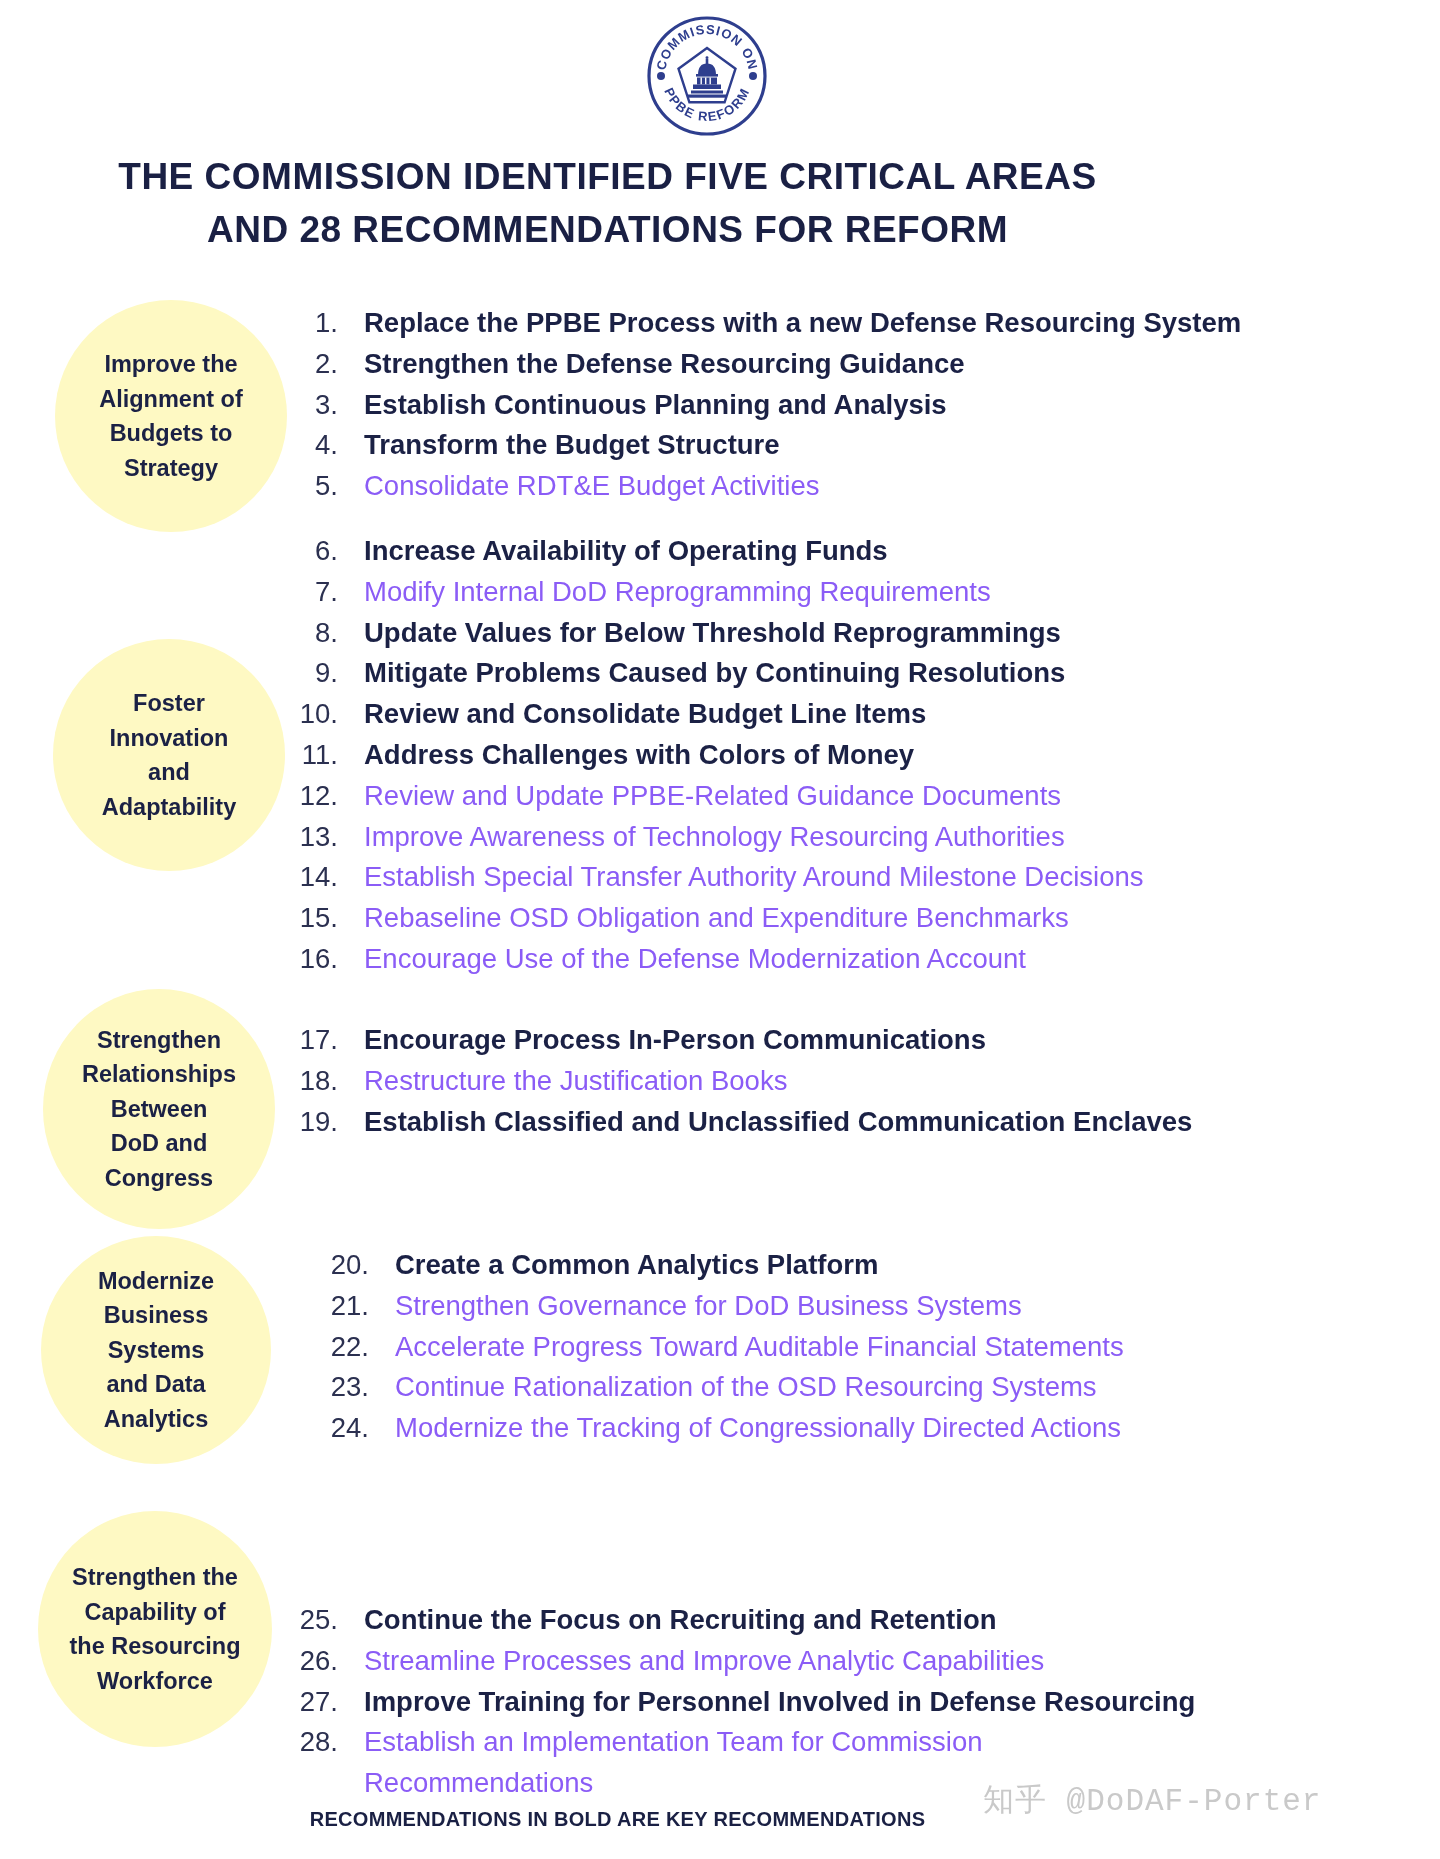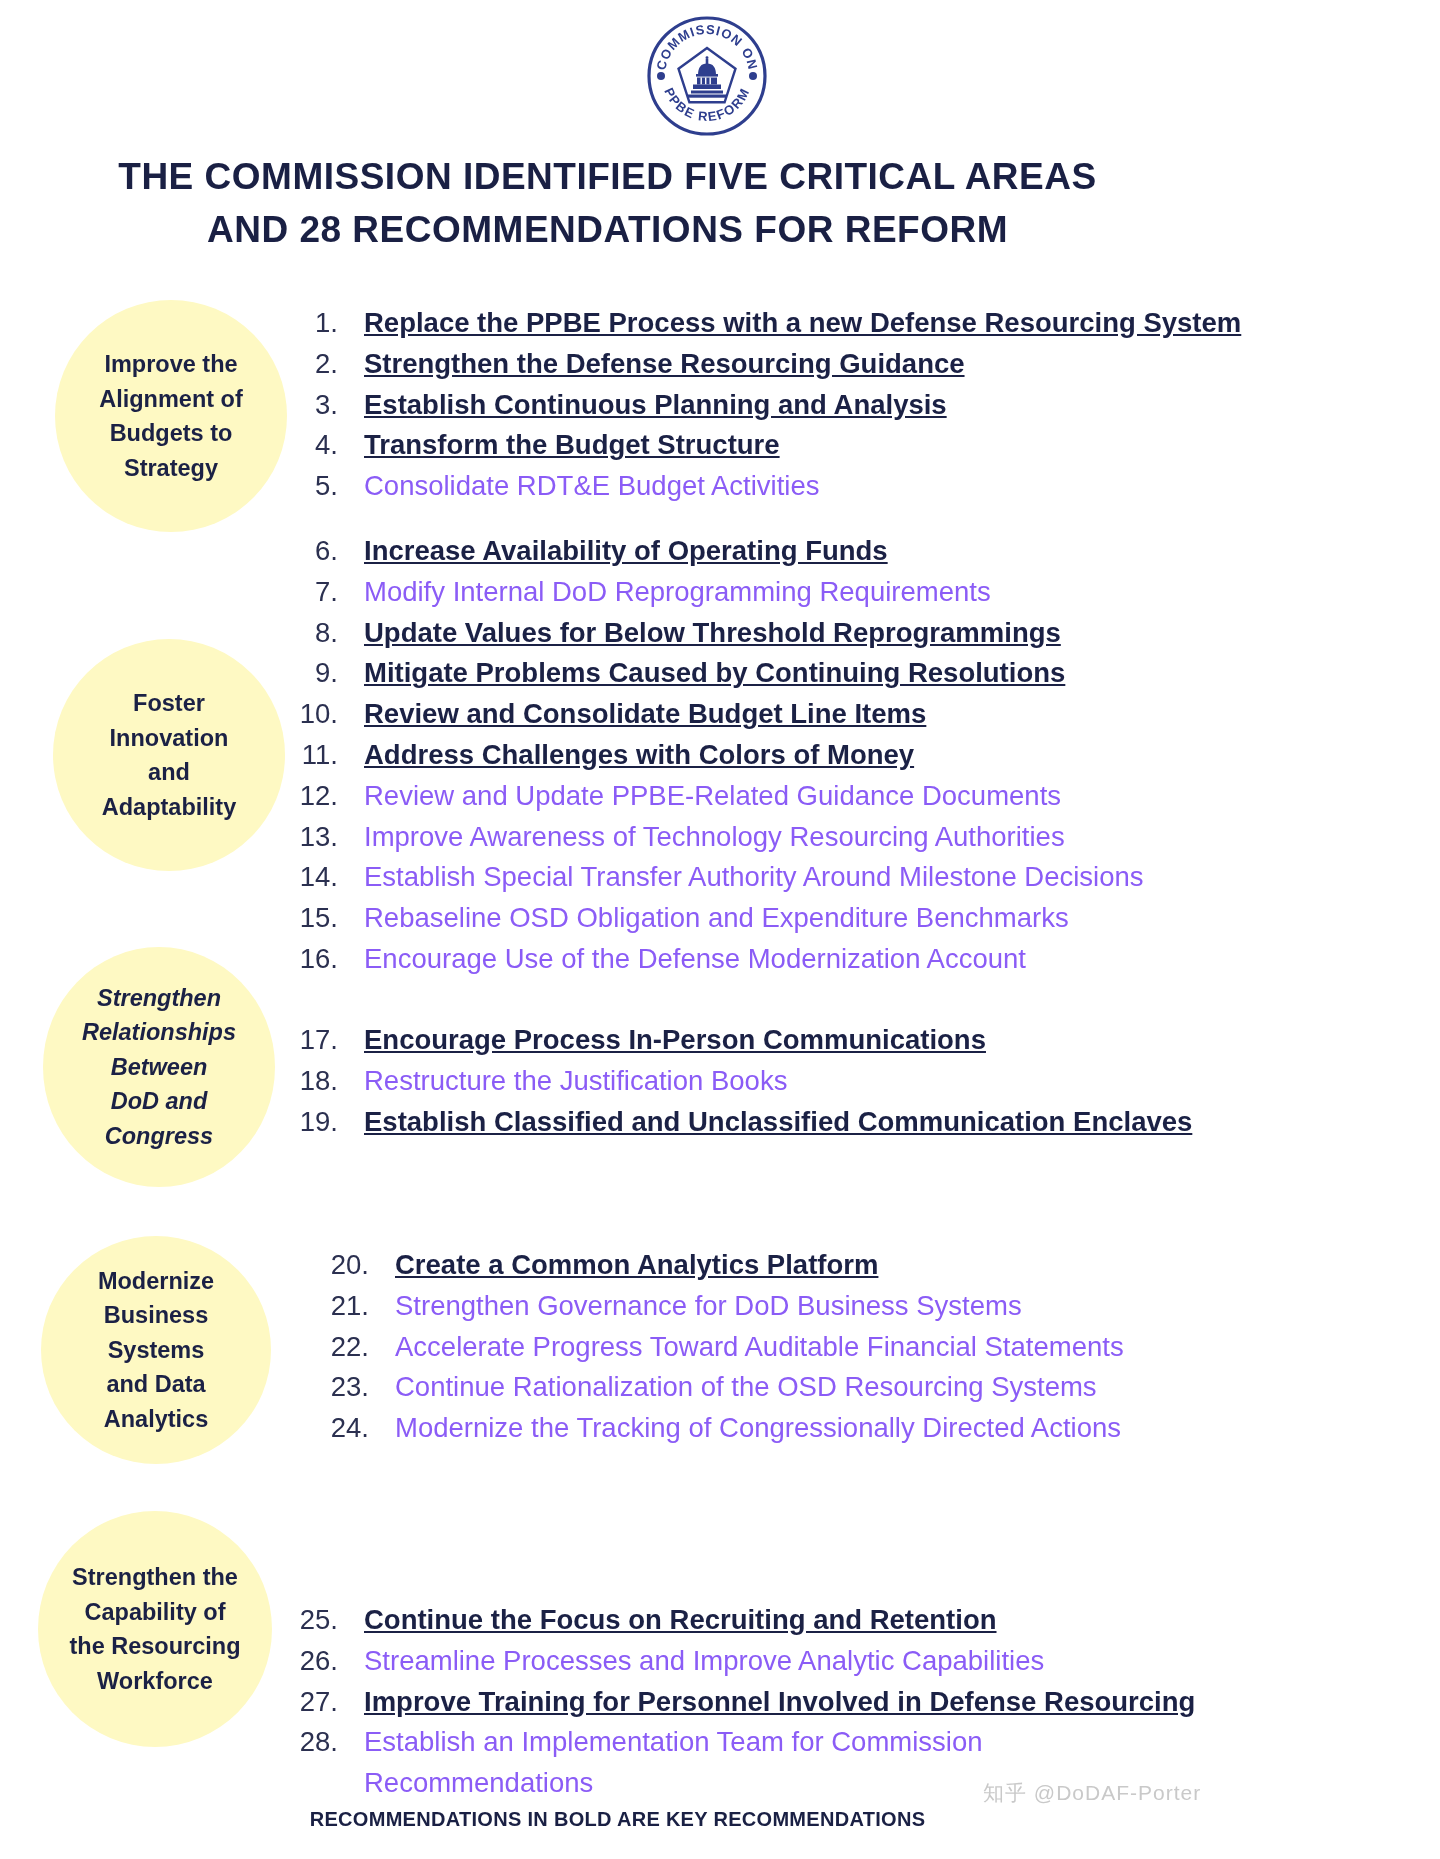--- a/index.html
+++ b/index.html
@@ -17,42 +17,42 @@
   }
   
   .bubble{
     position:absolute;border-radius:50%;background:#fef9c3;
     display:flex;align-items:center;justify-content:center;text-align:center;
     font-weight:700;font-size:23.5px;line-height:34.5px;color:#1b2145;
     white-space:pre-line;
   }
   .bubble-1{left:55px;top:300px;width:232px;height:232px;}
   .bubble-2{left:53px;top:639px;width:232px;height:232px;}
-  .bubble-3{left:43px;top:947px;width:232px;height:240px;font-style:italic;}
+  .bubble-3{left:43px;top:989px;width:232px;height:240px;}
   .bubble-4{left:41px;top:1236px;width:230px;height:228px;}
   .bubble-5{left:38px;top:1511px;width:234px;height:236px;}
   
   .group{position:absolute;left:292px;width:940px;}
   .group-1{top:303px;}
   .group-2{top:531px;}
   .group-3{top:1020px;}
   .group-4{top:1245px;margin-left:31px;}
   .group-5{top:1600px;}
   .row{display:flex;align-items:flex-start;line-height:40.8px;font-size:27.5px;}
   .num{flex:0 0 46px;text-align:right;white-space:pre;font-weight:400;color:#2b3050;}
   .txt{margin-left:26px;white-space:pre;font-weight:400;color:#8b5cf6;}
-  .txt.key{font-weight:700;color:#1b2145;text-decoration:underline;}
+  .txt.key{font-weight:700;color:#1b2145;}
   
   .footer{
     position:absolute;left:0;top:1808px;width:1235px;text-align:center;
     font-size:20px;font-weight:800;letter-spacing:.3px;color:#1a2044;
   }
   .watermark{
-    position:absolute;left:983px;top:1779px;font-size:21px;letter-spacing:1px;
-    color:#c9c9c9;font-weight:400;white-space:nowrap;
+    position:absolute;left:983px;top:1779px;font-size:31px;letter-spacing:1px;
+    color:#c9c9c9;font-weight:400;white-space:nowrap;font-family:Liberation Mono, monospace;
   }
 </style>
 </head>
 <body>
 
 <div class="page">
 
   <div class="logo">
     <svg viewBox="0 0 124 124" width="124" height="124">
       <circle cx="62" cy="62" r="58" fill="#ffffff" stroke="#2e3e8e" stroke-width="3.2"></circle>

